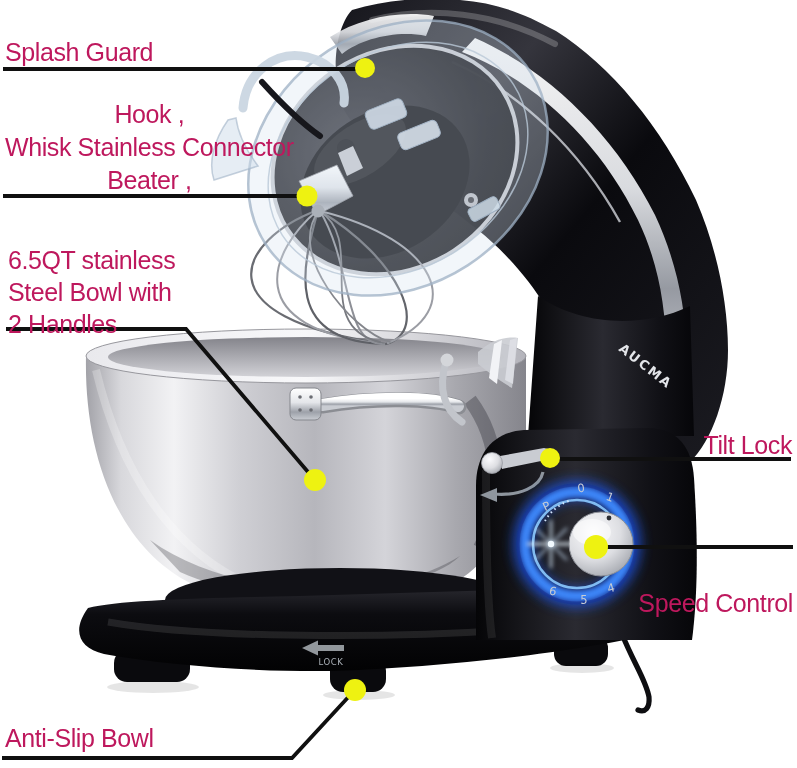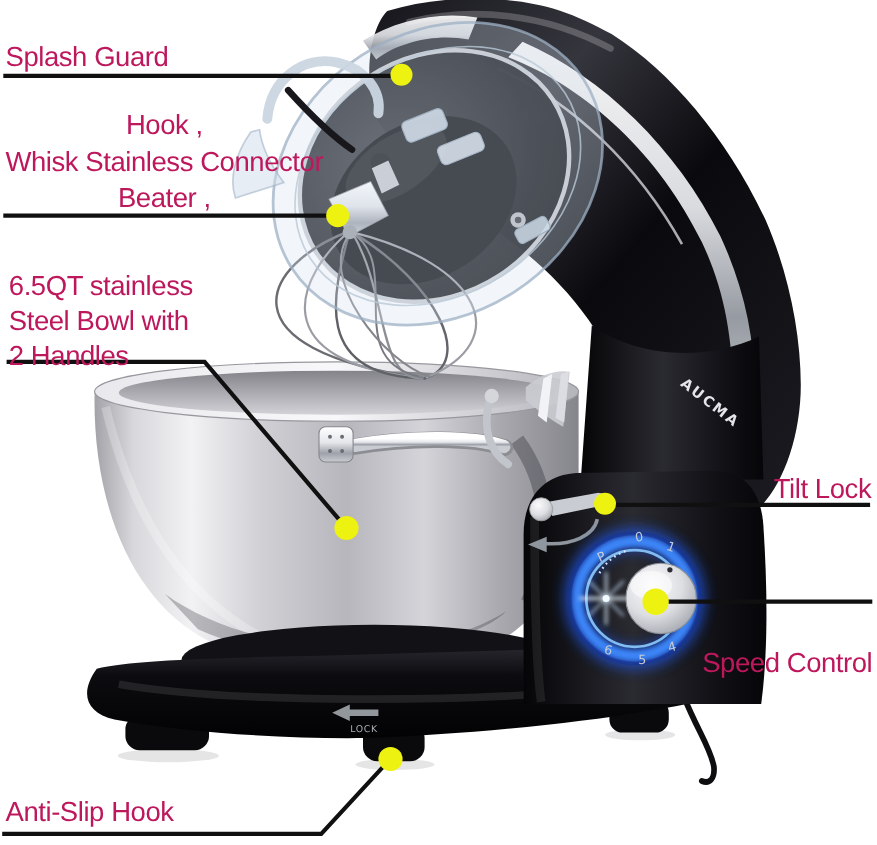--- a/index.html
+++ b/index.html
@@ -255,14 +255,14 @@
   <div class="label tight" style="left:8px; top:244px;">
     <div>6.5QT stainless</div>
     <div>Steel Bowl with</div>
     <div>2 Handles</div>
   </div>
 
   <div class="label right" style="right:5px; top:429px;">Tilt Lock</div>
 
   <div class="label right" style="right:4px; top:542px;margin-top:45px;">Speed Control</div>
 
-  <div class="label" style="left:5px; top:722px;">Anti-Slip Hook</div>
+  <div class="label" style="left:5px; top:722px;">Anti-Slip Bowl</div>
 </div>
 
 </body></html>

